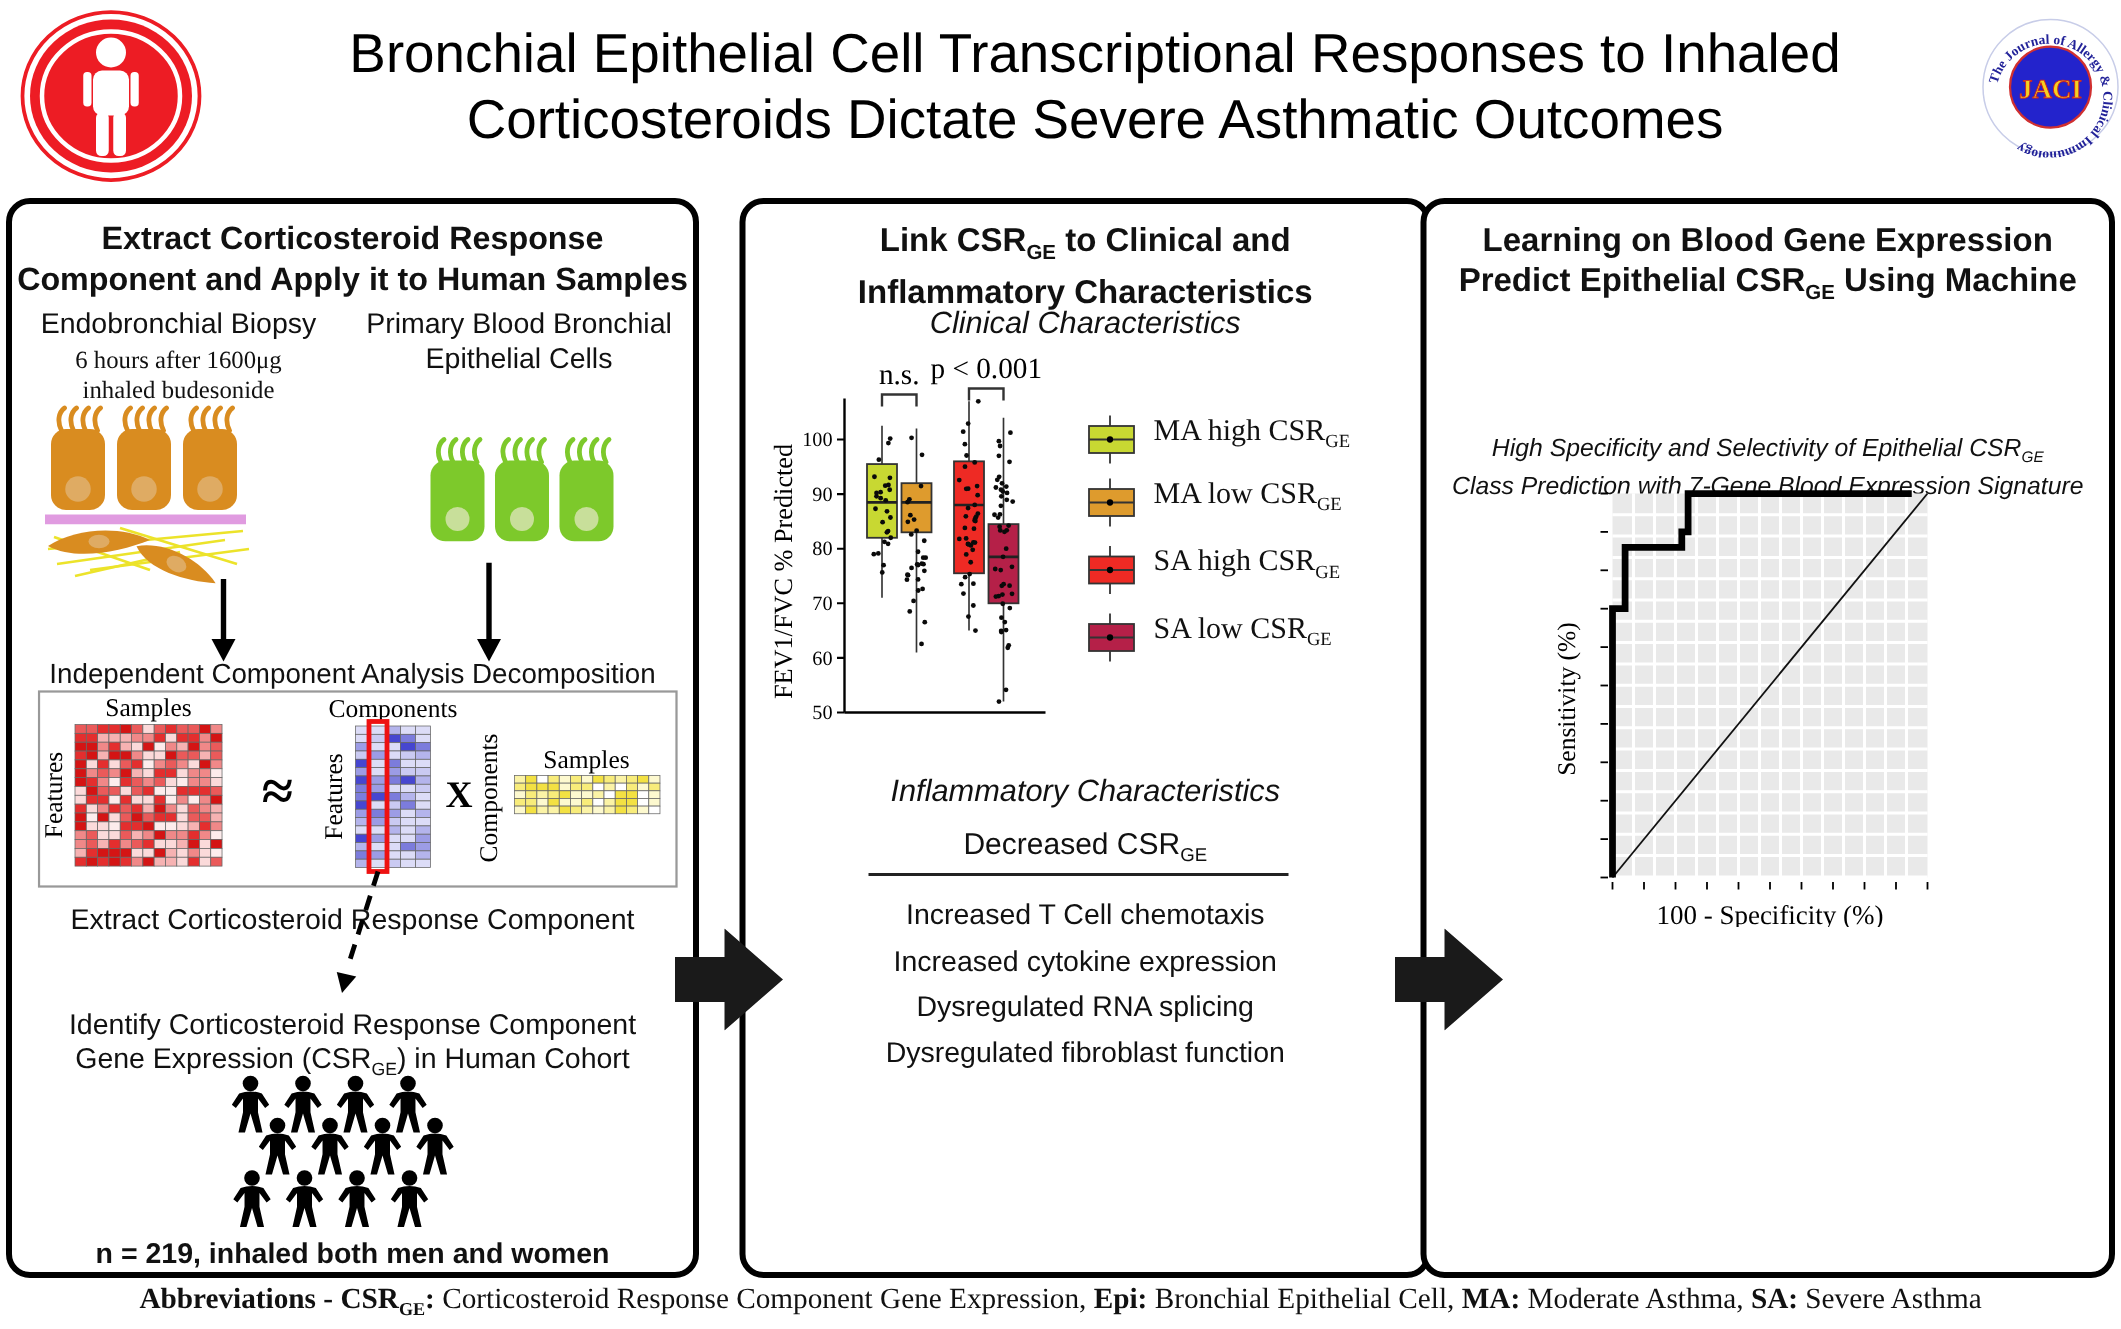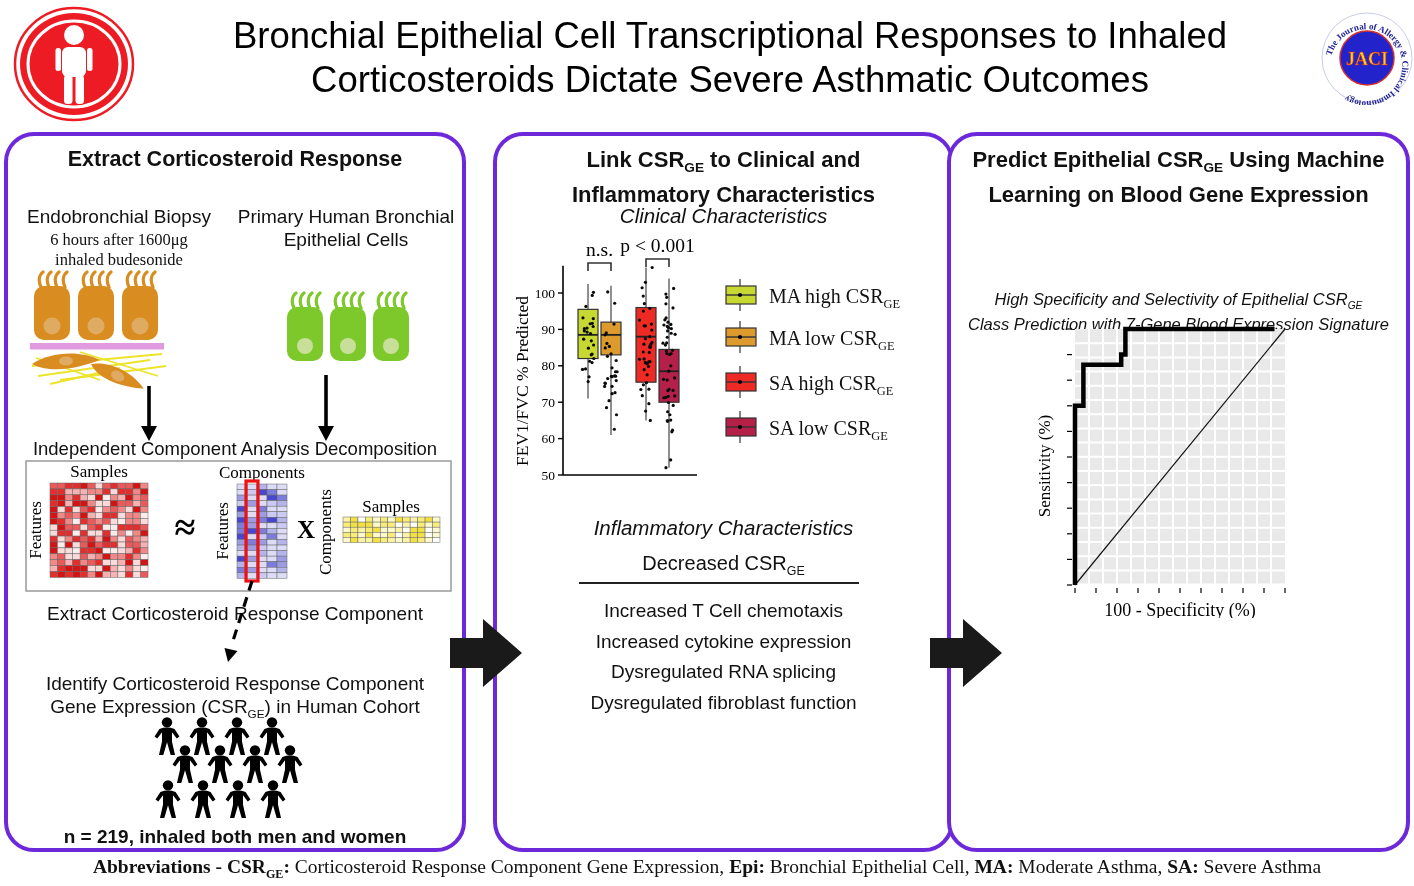--- a/index.html
+++ b/index.html
@@ -1,31 +1,31 @@
 <!DOCTYPE html>
 <html><head>
 <meta charset="utf-8">
 <style>
   html,body{margin:0;padding:0;background:#ffffff;}
   body{width:1414px;height:886px;position:relative;font-family:"Liberation Sans",sans-serif;color:#111;overflow:hidden;}
   .abs{position:absolute;}
   .center{text-align:center;}
   sub{font-size:62%;}
-  .panel{position:absolute;top:132px;height:720px;border:4px solid #6d28d9;border-radius:30px;box-sizing:border-box;background:#fff;}
+  .panel{position:absolute;top:132px;height:720px;border:4px solid #000000;border-radius:16px;box-sizing:border-box;background:#fff;}
   #panel-left{left:4px;width:462px;}
   #panel-mid{left:477px;width:461px;margin-left:16px;}
   #panel-right{left:947px;width:463px;}
   .panel-head{font-weight:bold;font-size:22px;line-height:27px;width:100%;top:10px;left:0;}
   #panel-left .panel-head{font-size:21.5px;}
   .ital{font-style:italic;}
   .title{font-size:36.5px;line-height:44px;font-weight:400;color:#000;}
   .coltitle{font-size:19px;line-height:22.5px;}
   .subserif{font-family:"Liberation Serif",serif;font-size:16.5px;line-height:20px;}
   .effects div{font-size:19px;line-height:30.5px;}
-  .legend-row{position:absolute;left:228px;height:36px;display:flex;align-items:flex-end;}
+  .legend-row{position:absolute;left:228px;height:36px;display:flex;align-items:flex-start;}
   .legend-label{font-family:"Liberation Serif",serif;font-size:20px;margin-left:8px;white-space:nowrap;}
   svg text{font-family:"Liberation Serif",serif;}
   .abbrev{font-family:"Liberation Serif",serif;font-size:19.5px;}
   .abbrev b{font-weight:bold;}
 </style>
 </head>
 <body>
 
 <svg class="abs" style="left:12px;top:6px;" width="124" height="116" viewBox="0 0 124 116">
   <ellipse cx="62" cy="58" rx="59" ry="56" fill="none" stroke="#ed1c24" stroke-width="2.5"></ellipse>
@@ -54,30 +54,31 @@
   </defs>
   <text font-size="9" font-weight="bold" fill="#222299">
     <textPath href="#ringpath" startOffset="2">The Journal of Allergy &amp; Clinical Immunology</textPath>
   </text>
   <text x="47" y="54" text-anchor="middle" font-size="18" font-weight="bold" fill="#f5d020" stroke="#cc2020" stroke-width="0.6">JACI</text>
 </svg>
 
 <div id="panel-left" class="panel">
   <div class="abs panel-head center">
     <div>Extract Corticosteroid Response</div>
+    <div>Component and Apply it to Human Samples</div>
   </div>
 
   <div class="abs coltitle center" style="left:6px;top:70px;width:210px;">Endobronchial Biopsy</div>
   <div class="abs subserif center" style="left:6px;top:94px;width:210px;">
     <div>6 hours after 1600μg</div>
     <div>inhaled budesonide</div>
   </div>
 
   <div class="abs coltitle center" style="left:222px;top:70px;width:232px;">
-    <div>Primary Human Bronchial</div>
+    <div>Primary Blood Bronchial</div>
     <div>Epithelial Cells</div>
   </div>
 
   <svg class="abs" style="left:22px;top:132px;" width="140" height="124" viewBox="0 0 140 124">
     <defs>
       <symbol id="cellsym" viewBox="0 0 40 70">
         <g stroke="currentColor" stroke-width="3.2" stroke-linecap="round" fill="none">
           <path d="M9,17 C6,11 7,5 11,2"></path>
           <path d="M17,17 C14,11 15,5 19,2"></path>
           <path d="M25,17 C22,11 23,5 27,2"></path>
@@ -784,22 +785,22 @@
   <div class="abs center effects" style="left:0;top:460px;width:100%;">
     <div>Increased T Cell chemotaxis</div>
     <div>Increased cytokine expression</div>
     <div>Dysregulated RNA splicing</div>
     <div>Dysregulated fibroblast function</div>
   </div>
 </div>
 
 <div id="panel-right" class="panel">
   <div class="abs panel-head center">
+    <div>Learning on Blood Gene Expression</div>
     <div>Predict Epithelial CSR<sub>GE</sub> Using Machine</div>
-    <div>Learning on Blood Gene Expression</div>
   </div>
 
   <div class="abs center ital" style="left:0;top:108px;width:100%;font-size:16.5px;line-height:18px;margin-top:46px;">
     <div>High Specificity and Selectivity of Epithelial CSR<sub>GE</sub></div>
     <div>Class Prediction with 7-Gene Blood Expression Signature</div>
   </div>
 
   <svg id="roc-svg" class="abs" style="left:85px;top:170px;" width="285" height="312" viewBox="0 0 285 312">
       <rect x="39" y="23" width="210" height="256" fill="#e9e9e9"></rect>
       <line x1="53" y1="23" x2="53" y2="279" stroke="#fff" stroke-width="2"></line>

